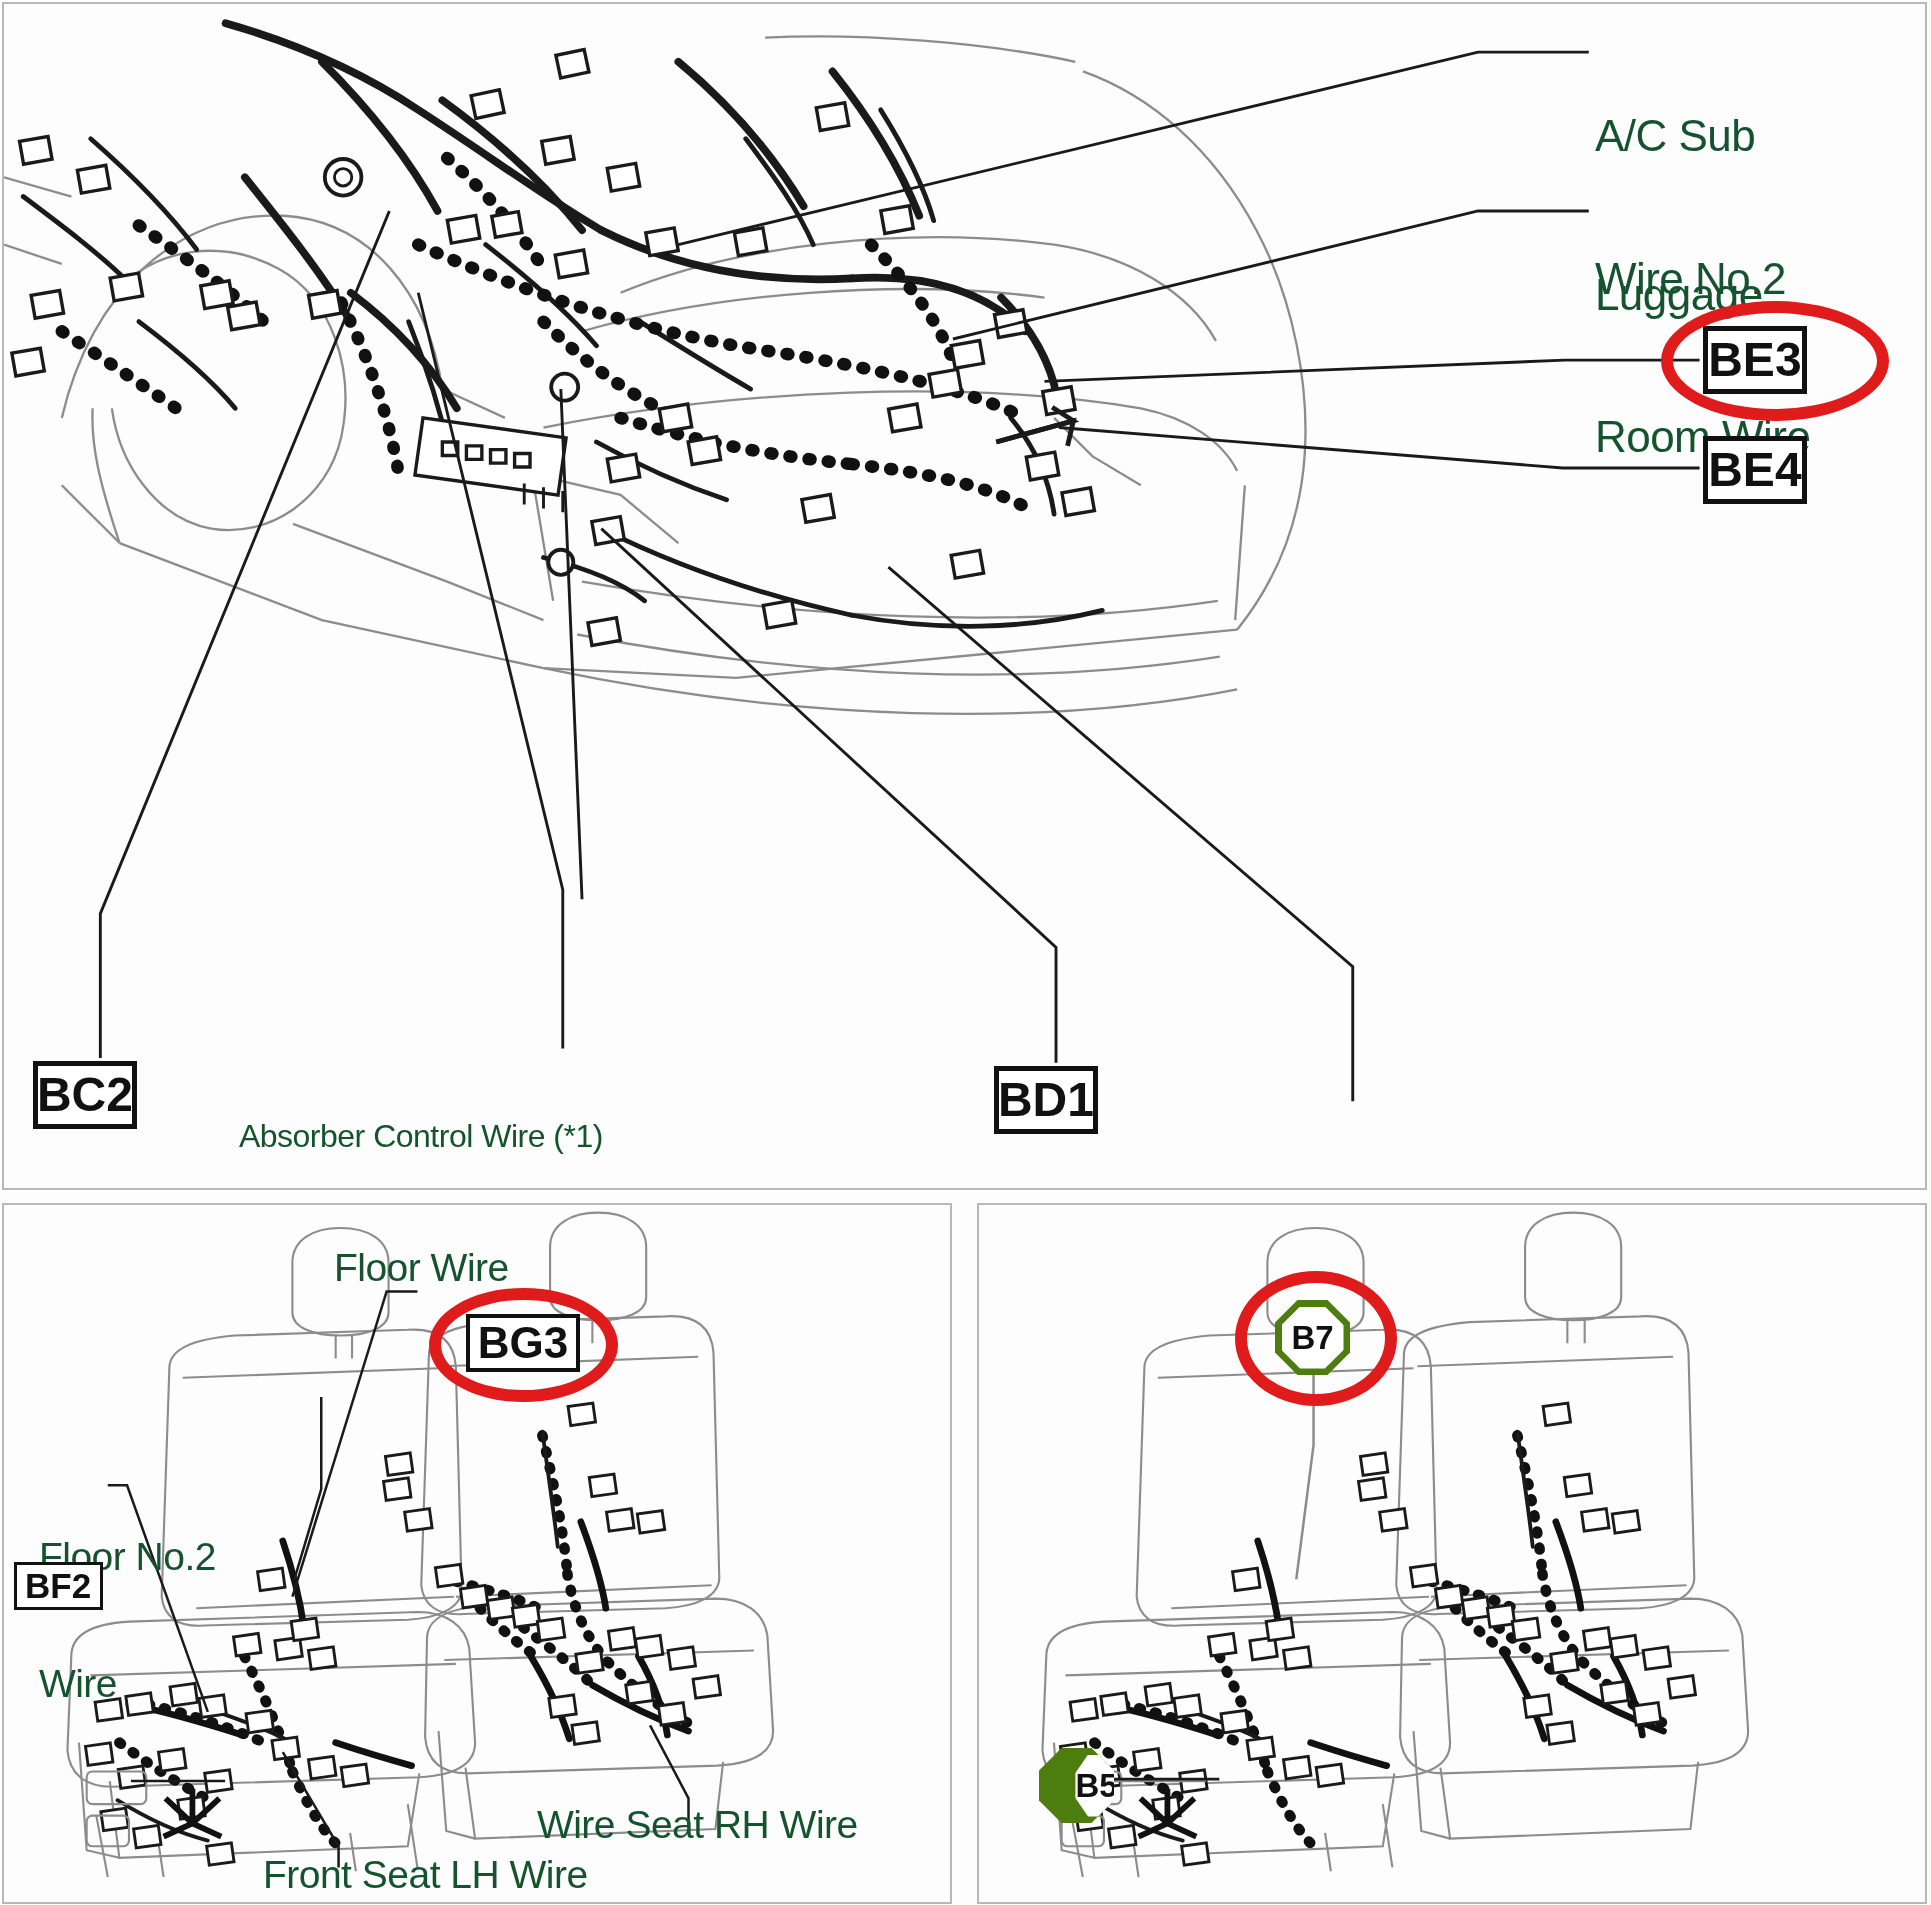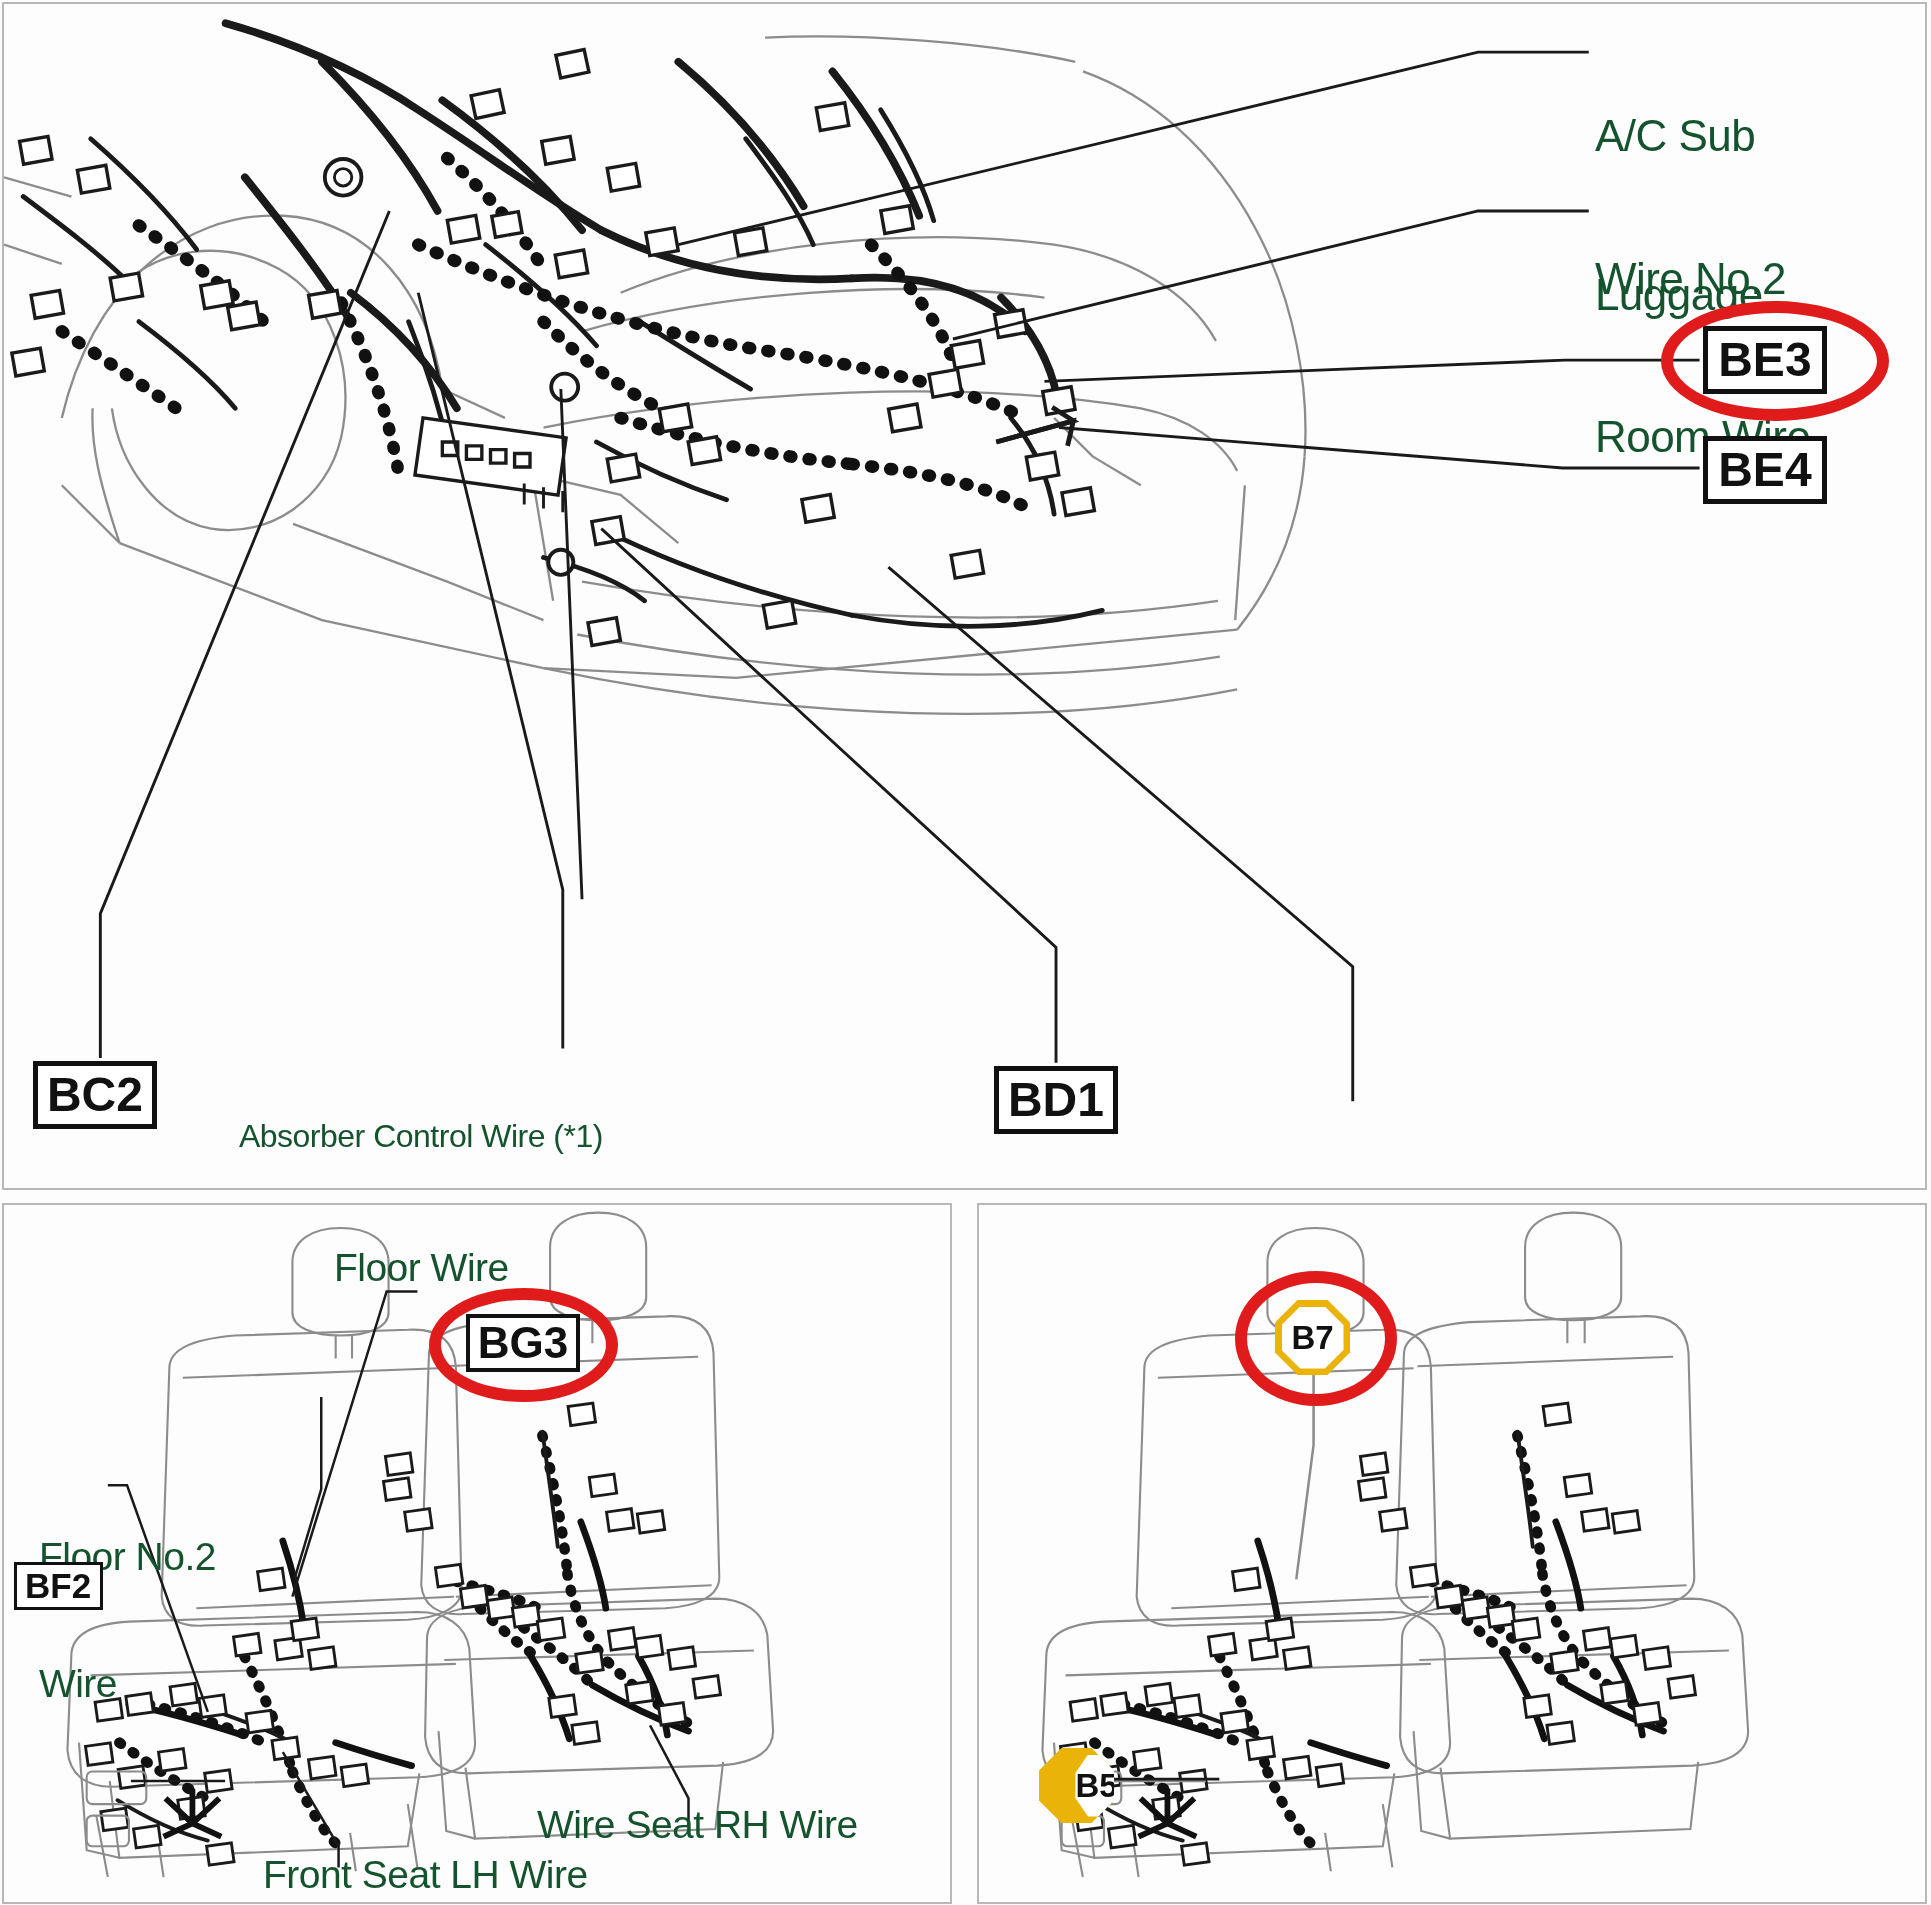--- a/index.html
+++ b/index.html
@@ -48,31 +48,31 @@
     background: #ffffff;
     border: 4.8px solid #111111;
     display: flex;
     align-items: center;
     justify-content: center;
     font-weight: bold;
     color: #111111;
     letter-spacing: 0px;
     font-family: "Liberation Sans", sans-serif;
   }
-  .codebox.lg { width: 124px; height: 68px; font-size: 48px; border-width: 5.8px; }
+  .codebox.lg { width: 104px; height: 68px; font-size: 48px; border-width: 5.8px; }
   .codebox.md { width: 114px; height: 58px; font-size: 44px; border-width: 4.8px; }
   .codebox.sm { width: 89px;  height: 48px; font-size: 35px; border-width: 3.9px; margin-top: 44px; }
 
   
   .codeoct {
     position: absolute;
     width: 75px; height: 75px;
     display: flex; align-items: center; justify-content: center;
     font-weight: bold; font-size: 33px; color: #111;
-    background: #eab308;
+    background: #4d7c0f;
     clip-path: polygon(30% 0,70% 0,100% 30%,100% 70%,70% 100%,30% 100%,0 70%,0 30%);
     font-family: "Liberation Sans", sans-serif;
   }
   .codeoct > span {
     width: 62px; height: 62px;
     background: #ffffff;
     clip-path: polygon(30% 0,70% 0,100% 30%,100% 70%,70% 100%,30% 100%,0 70%,0 30%);
     display: flex; align-items: center; justify-content: center;
   }
 

